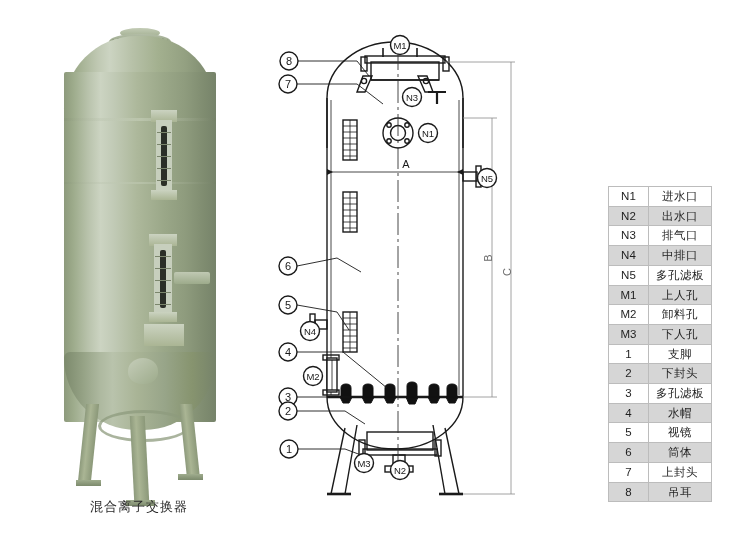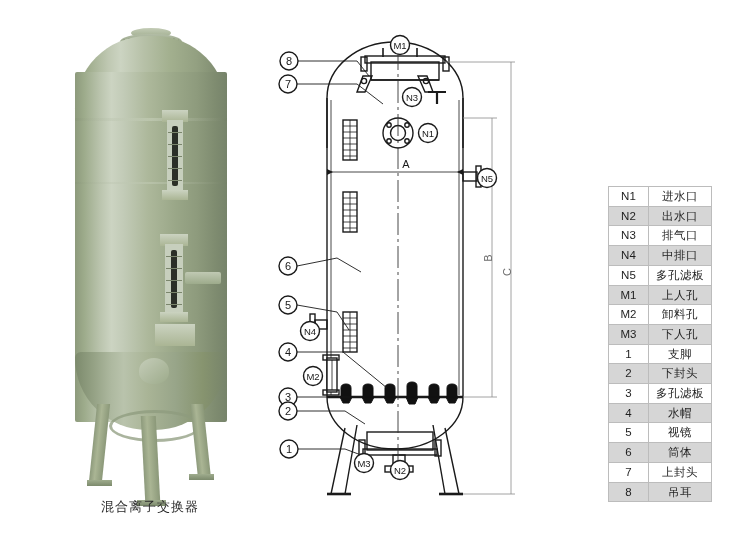--- a/index.html
+++ b/index.html
@@ -1,20 +1,20 @@
 <!DOCTYPE html>
 <html><head>
 <meta charset="utf-8">
 <style>
   html,body{margin:0;padding:0;background:#ffffff;}
   body{width:750px;height:539px;position:relative;overflow:hidden;
        font-family:"Liberation Sans","DejaVu Sans",sans-serif;color:#222;}
 
   
-  #photo-panel{position:absolute;left:15px;top:0;width:270px;height:539px;}
+  #photo-panel{position:absolute;left:4px;top:0;width:270px;height:539px;}
   #vessel-photo{position:absolute;left:42px;top:22px;width:190px;height:470px;}
 
   .v-shell{position:absolute;left:18px;top:50px;width:152px;height:350px;
     background:linear-gradient(to right,
       #8d9a7c 0%, #9dab8b 6%, #b9c3ac 16%, #ccd4c2 24%, #c2cbb7 32%,
       #adb89b 48%, #9aa788 66%, #8e9b7d 80%, #7f8c70 92%, #76836a 100%);
     border-radius:2px;}
   .v-top-dome{position:absolute;left:18px;top:14px;width:152px;height:78px;
     background:linear-gradient(to right,
       #8d9a7c 0%, #a3b091 10%, #bfc8b2 22%, #ccd4c2 30%, #b7c1a8 45%,

